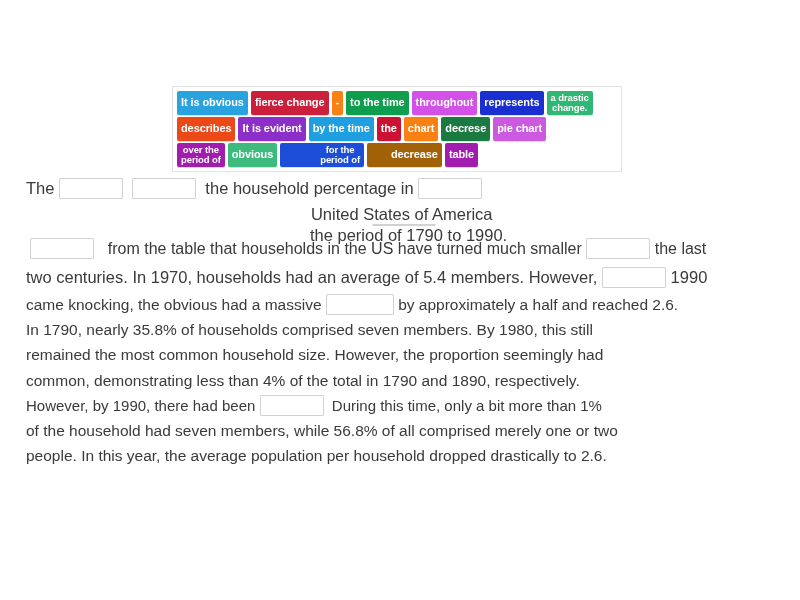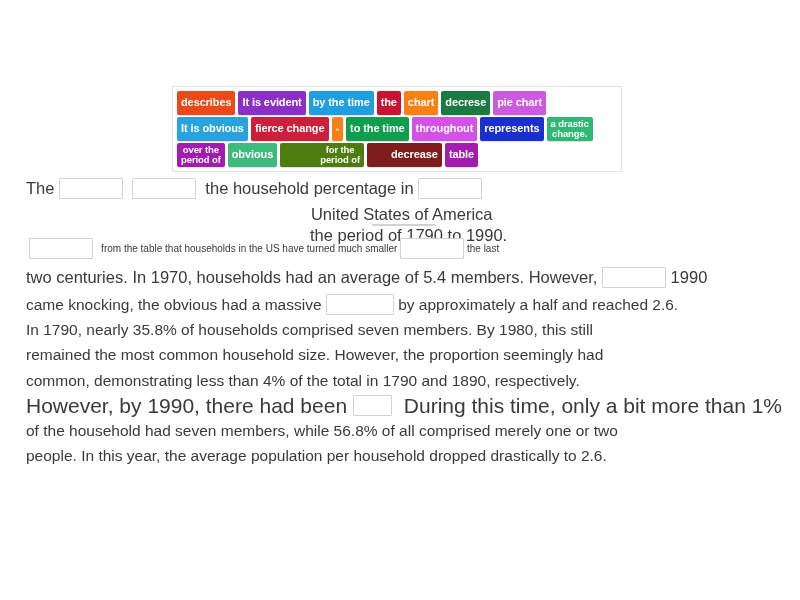--- a/index.html
+++ b/index.html
@@ -67,28 +67,28 @@
     color: #3a3a3a;
   }
   .para-line {
     display: flex;
     flex-wrap: nowrap;
     align-items: center;
     white-space: pre;
   }
   .ln1 { height: 33px; }
   .ln2 { height: 30px; flex-direction: column; }
-  .ln4 { height: 27px; font-size: 10px; }
+  .ln4 { height: 27px; font-size: 16px; }
   .ln5 { height: 30px; }
   .ln6 { height: 25px; font-size: 15.5px; }
   .ln7 { height: 25px; font-size: 15.5px; }
   .ln8 { height: 26px; font-size: 15.5px; }
   .ln9 { height: 30px; font-size: 15.5px; }
   .ln10 { height: 25px; font-size: 15.5px; }
-  .ln11 { height: 25px; font-size: 21px; }
+  .ln11 { height: 25px; font-size: 15px; }
   .ln12 { height: 25px; font-size: 15.5px; }
 
   .seg { white-space: pre; }
 
   .blank {
     display: inline-block;
     background: #ffffff;
     border: 1px solid #d2d2d2;
     border-radius: 1px;
     height: 19px;
@@ -96,45 +96,45 @@
     cursor: pointer;
   }
   .blank.w-md  { width: 62px; }
   .blank.w-lg  { width: 66px; }
 </style>
 </head>
 <body>
 
 <div id="word-bank">
     <div class="tile-row">
-      <div class="tile" style="background: rgb(235, 74, 24);">describes</div>
-      <div class="tile" style="background: rgb(140, 47, 201);">It is evident</div>
-      <div class="tile" style="background: rgb(31, 158, 224);">by the time</div>
-      <div class="tile" style="background: rgb(204, 18, 51);">the</div>
-      <div class="tile" style="background: rgb(249, 128, 18);">chart</div>
-      <div class="tile" style="background: rgb(27, 122, 66);">decrese</div>
-      <div class="tile" style="background: rgb(204, 90, 224);">pie chart</div>
-    </div>
-    <div class="tile-row">
       <div class="tile" style="background: rgb(41, 163, 224);">It is obvious</div>
       <div class="tile" style="background: rgb(204, 31, 60);">fierce change</div>
       <div class="tile" style="background: rgb(249, 128, 18);">-</div>
       <div class="tile" style="background: rgb(15, 157, 78);">to the time</div>
       <div class="tile" style="background: rgb(212, 81, 232);">throughout</div>
       <div class="tile" style="background: rgb(26, 47, 208);">represents</div>
       <div class="tile two-line" style="background: rgb(47, 184, 115);">a drastic
 change.</div>
     </div>
     <div class="tile-row">
+      <div class="tile" style="background: rgb(235, 74, 24);">describes</div>
+      <div class="tile" style="background: rgb(140, 47, 201);">It is evident</div>
+      <div class="tile" style="background: rgb(31, 158, 224);">by the time</div>
+      <div class="tile" style="background: rgb(204, 18, 51);">the</div>
+      <div class="tile" style="background: rgb(249, 128, 18);">chart</div>
+      <div class="tile" style="background: rgb(27, 122, 66);">decrese</div>
+      <div class="tile" style="background: rgb(204, 90, 224);">pie chart</div>
+    </div>
+    <div class="tile-row">
       <div class="tile two-line" style="background: #a21caf;">over the
 period of</div>
       <div class="tile" style="background: rgb(61, 186, 126);">obvious</div>
-      <div class="tile two-line" style="background: #4d7c0f; padding-left: 40px;">for the
+      <div class="tile two-line" style="background: #1d4ed8; padding-left: 40px;">for the
 period of</div>
-      <div class="tile" style="background: #7f1d1d; padding-left: 24px;">decrease</div>
+      <div class="tile" style="background: #a16207; padding-left: 24px;">decrease</div>
       <div class="tile" style="background: #a21caf;">table</div>
     </div>
   </div>
 
 <div id="passage">
     <div class="para-line ln1"><span class="seg">The </span><span class="blank w-md"></span><span class="seg">  </span><span class="blank w-md"></span><span class="seg">  the household percentage in </span><span class="blank w-md"></span></div>
     <div class="para-line ln2"><span class="seg">United States of America </span><span class="blank w-md"></span><span class="seg">  the period of 1790 to 1990.</span></div>
     <div class="para-line ln4"><span class="seg"> </span><span class="blank w-md"></span><span class="seg">   from the table that households in the US have turned much smaller </span><span class="blank w-md"></span><span class="seg"> the last</span></div>
     <div class="para-line ln5"><span class="seg">two centuries. In 1970, households had an average of 5.4 members. However, </span><span class="blank w-md"></span><span class="seg"> 1990</span></div>
     <div class="para-line ln6"><span class="seg">came knocking, the obvious had a massive </span><span class="blank w-lg"></span><span class="seg"> by approximately a half and reached 2.6.</span></div>

